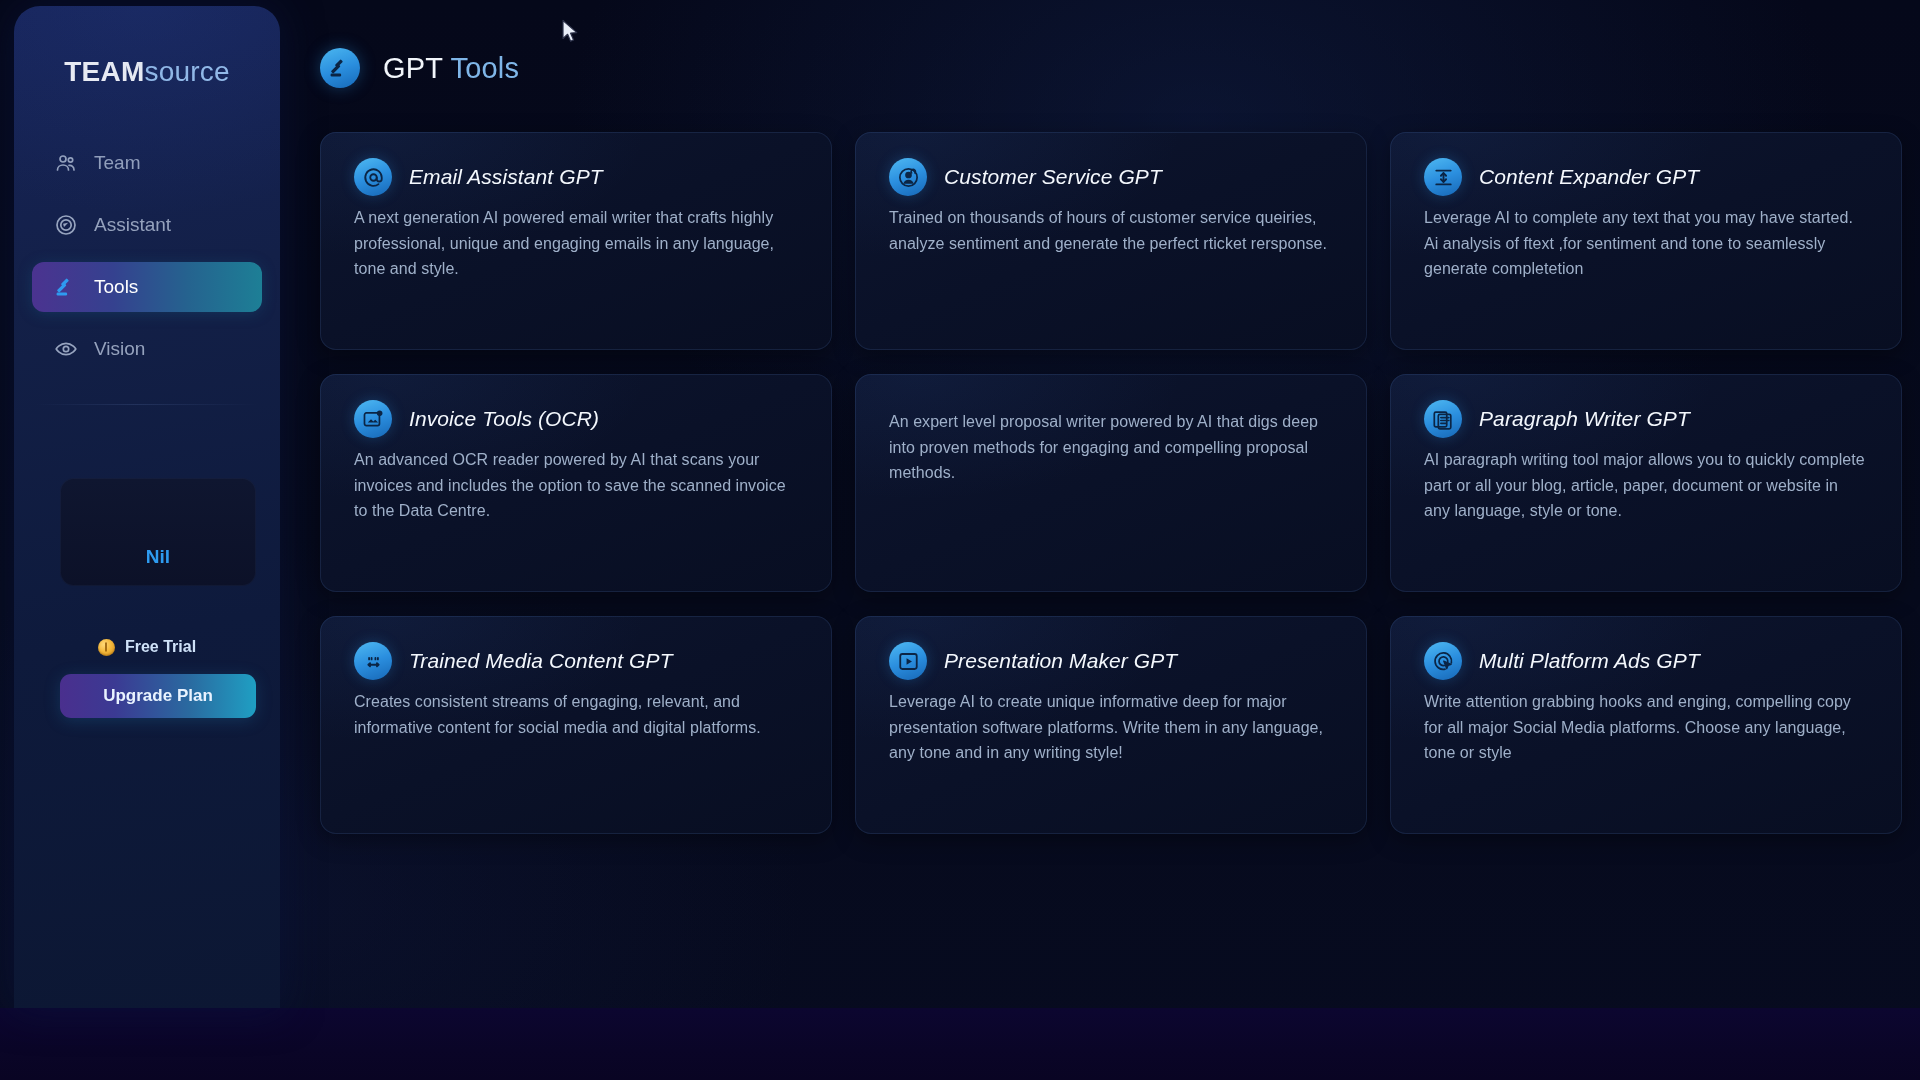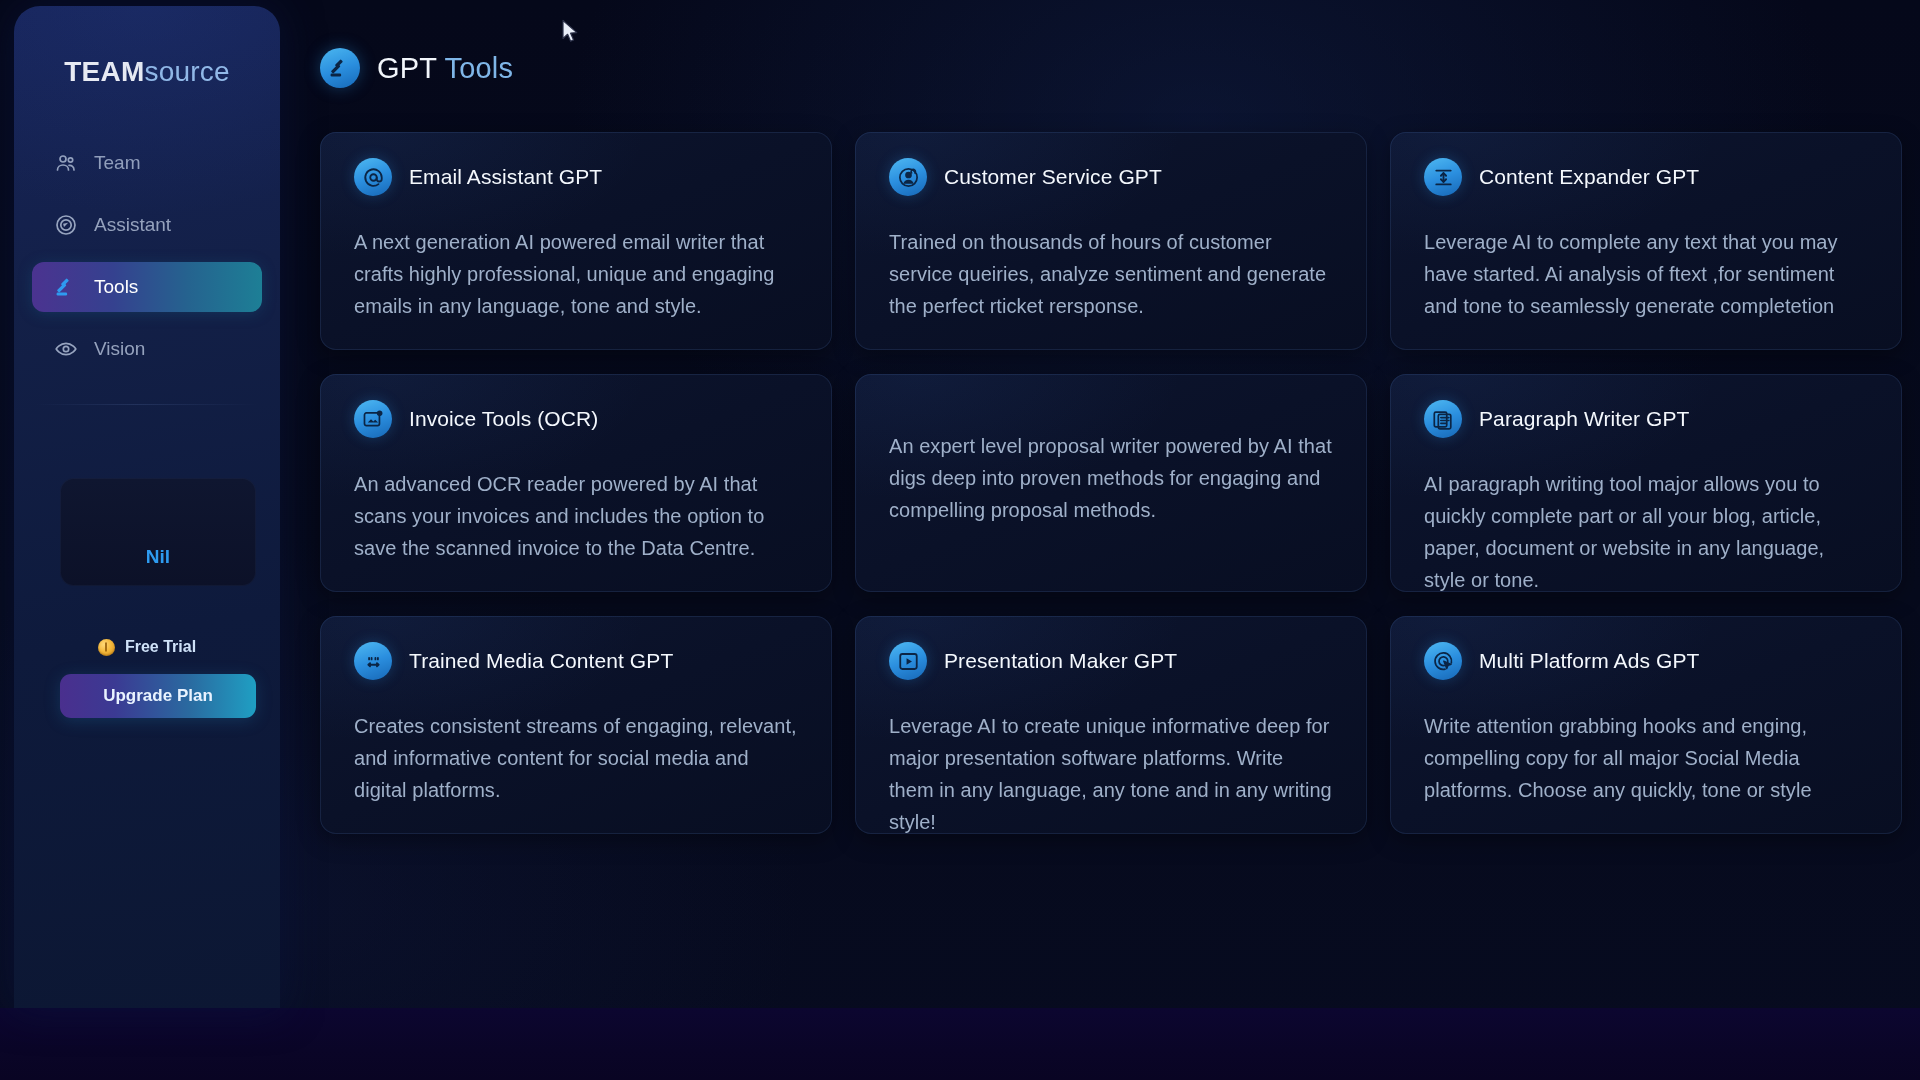--- a/index.html
+++ b/index.html
@@ -127,21 +127,21 @@
     font-family: "Liberation Sans", sans-serif;
     cursor: pointer;
     box-shadow: 0 3px 16px rgba(30,110,160,0.30);
   }
 
   
   #main { position: absolute; left: 300px; top: 0; right: 0; bottom: 0; }
 
   .page-header {
     position: absolute; left: 20px; top: 48px;
-    display: flex; align-items: center; gap: 17px;
+    display: flex; align-items: center; gap: 23px;
   }
   .header-badge {
     width: 40px; height: 40px; border-radius: 50%;
     background: linear-gradient(160deg, #4bb7f0 0%, #2a8ede 52%, #1669b8 100%);
     display: flex; align-items: center; justify-content: center;
     flex: 0 0 40px;
     box-shadow: 0 0 16px rgba(40,140,220,0.35);
   }
   .page-title { font-size: 29px; letter-spacing: 0.2px; }
   .page-title .t-gpt { color: #f2f6fb; font-weight: 500; }
@@ -168,40 +168,40 @@
   }
   .tool-card::before {
     content: "";
     position: absolute; left: 0; top: 0; width: 100%; height: 100%;
     background: radial-gradient(380px 180px at 12% 0%, rgba(46,90,170,0.10), rgba(0,0,0,0) 70%);
     pointer-events: none;
   }
 
   .card-head {
     display: flex; align-items: center; gap: 17px;
-    position: relative; z-index: 1;
+    position: relative; z-index: 1; font-style: italic;
   }
   .card-ico {
     width: 38px; height: 38px; border-radius: 50%;
     flex: 0 0 38px;
     background: linear-gradient(160deg, #4fb9f2 0%, #2b8fdf 50%, #1767b6 100%);
     display: flex; align-items: center; justify-content: center;
     box-shadow: 0 0 14px rgba(40,140,220,0.30);
   }
   .card-title {
     color: #f4f8fd;
     font-size: 21px;
     font-weight: 500;
     letter-spacing: 0.1px;
   }
   .card-desc {
     position: relative; z-index: 1;
-    margin-top: 30px;
+    margin-top: 9px;
     color: #9fb0c9;
-    font-size: 20px;
+    font-size: 16px;
     line-height: 1.60;
     max-width: 452px;
     letter-spacing: 0.05px;
   }
 
   
   #cursor {
     position: absolute;
     left: 561px; top: 19px;
     width: 20px; height: 26px;
@@ -407,21 +407,21 @@
         <div class="card-head">
           <span class="card-ico">
             <svg width="23" height="23" viewBox="0 0 24 24" fill="none" stroke="#0b2545" stroke-width="1.8" stroke-linecap="round">
               <path d="M20.2 13.4a8.6 8.6 0 1 0-6.6 6.6"></path>
               <path d="M16.4 12.8a4.6 4.6 0 1 0-3.4 3.4"></path>
               <path d="M12.2 11.6 20 15l-3.2 1.2L15.4 19.6z" fill="#0b2545" stroke="#0b2545" stroke-width="1.3" stroke-linejoin="round"></path>
             </svg>
           </span>
           <h2 class="card-title">Multi Platform Ads GPT</h2>
         </div>
-        <p class="card-desc">Write attention grabbing hooks and  enging, compelling copy for all major Social Media platforms. Choose any quickly, tone or style</p>
+        <p class="card-desc">Write attention grabbing hooks and  enging, compelling copy for all major Social Media platforms. Choose any language, tone or style</p>
       </article>
 
     </section>
   </main>
 
   <div id="cursor">
     <svg width="20" height="26" viewBox="0 0 20 26">
       <path d="M2 1.5 2 19.5 6.6 15.3 9.6 22.2 12.6 20.9 9.6 14.2 15.8 13.6z" fill="#e9eef8" stroke="#2b3048" stroke-width="1.2" stroke-linejoin="round"></path>
     </svg>
   </div>

